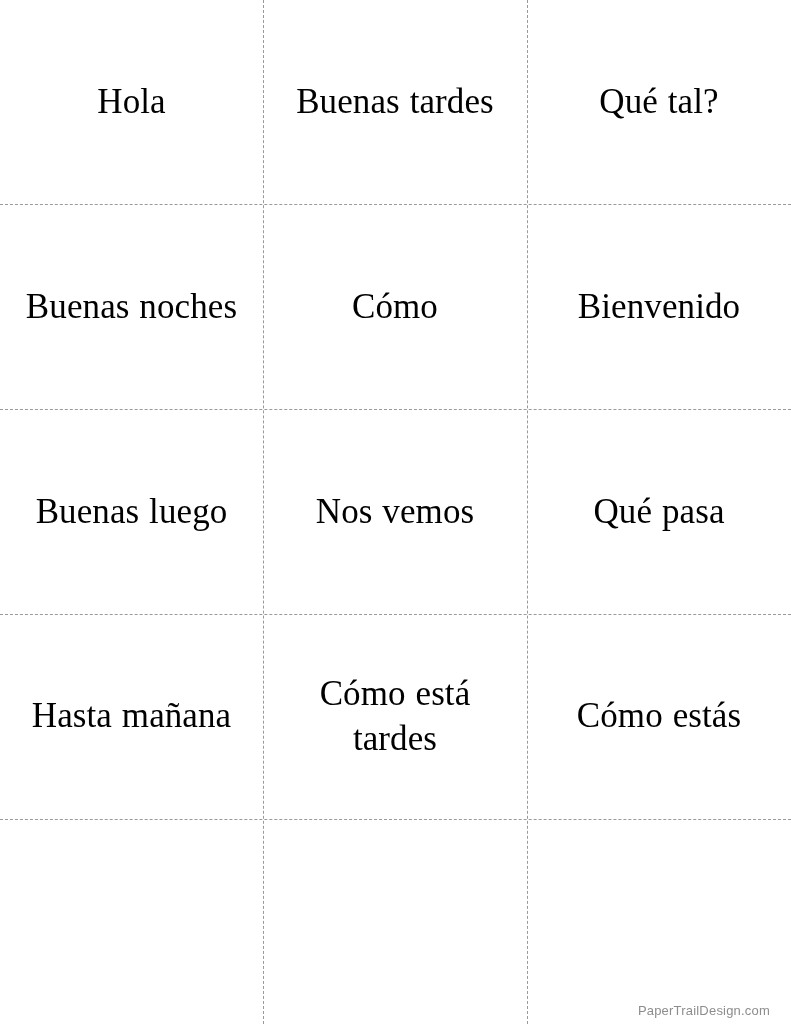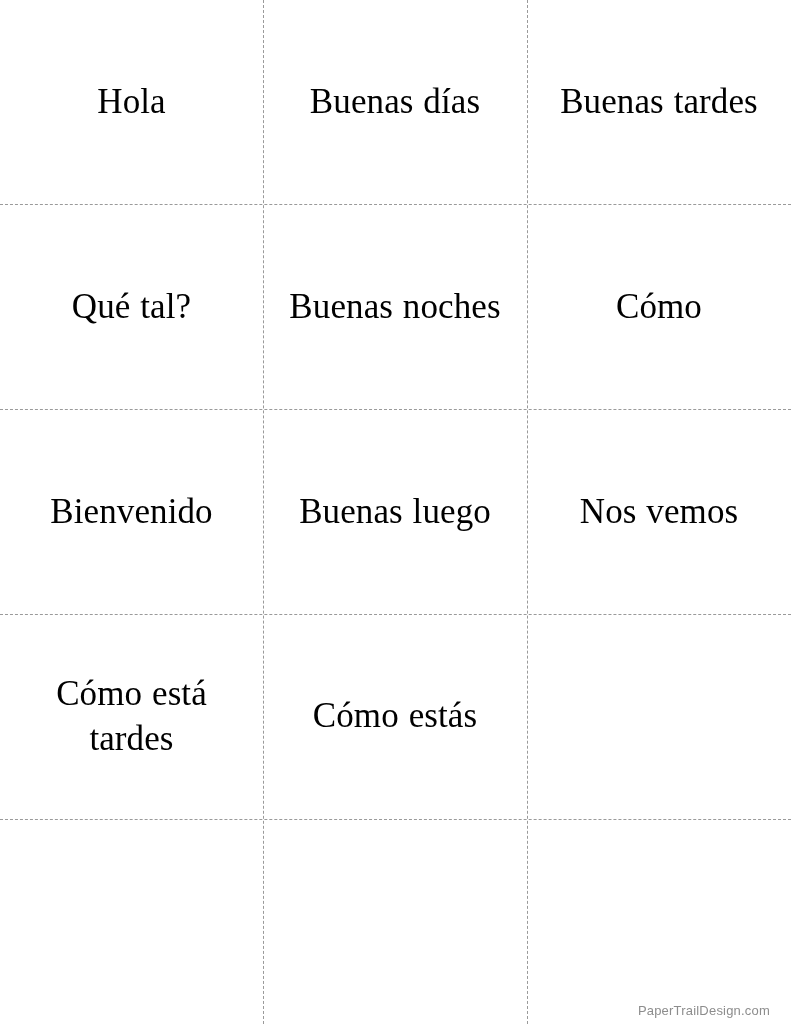--- a/index.html
+++ b/index.html
@@ -89,23 +89,20 @@
 </head>
 <body>
 
 <div class="sheet">
 
   <div class="grid">
     <div class="cell">
         <span class="cell-text">Hola</span>
       </div>
     <div class="cell">
-        <span class="cell-text">Buenas días</span>
-      </div>
-    <div class="cell">
         <span class="cell-text">Buenas tardes</span>
       </div>
 
     <div class="cell">
         <span class="cell-text">Qué tal?</span>
       </div>
     <div class="cell">
         <span class="cell-text">Buenas noches</span>
       </div>
     <div class="cell">
@@ -115,20 +112,26 @@
     <div class="cell">
         <span class="cell-text">Bienvenido</span>
       </div>
     <div class="cell">
         <span class="cell-text">Buenas luego</span>
       </div>
     <div class="cell">
         <span class="cell-text">Nos vemos</span>
       </div>
 
+    <div class="cell">
+        <span class="cell-text">Qué pasa</span>
+      </div>
+    <div class="cell">
+        <span class="cell-text">Hasta mañana</span>
+      </div>
 
     <div class="cell">
         <span class="cell-text">Cómo está tardes</span>
       </div>
     <div class="cell">
         <span class="cell-text">Cómo estás</span>
       </div>
   </div>
 
   <div class="cutlines">

